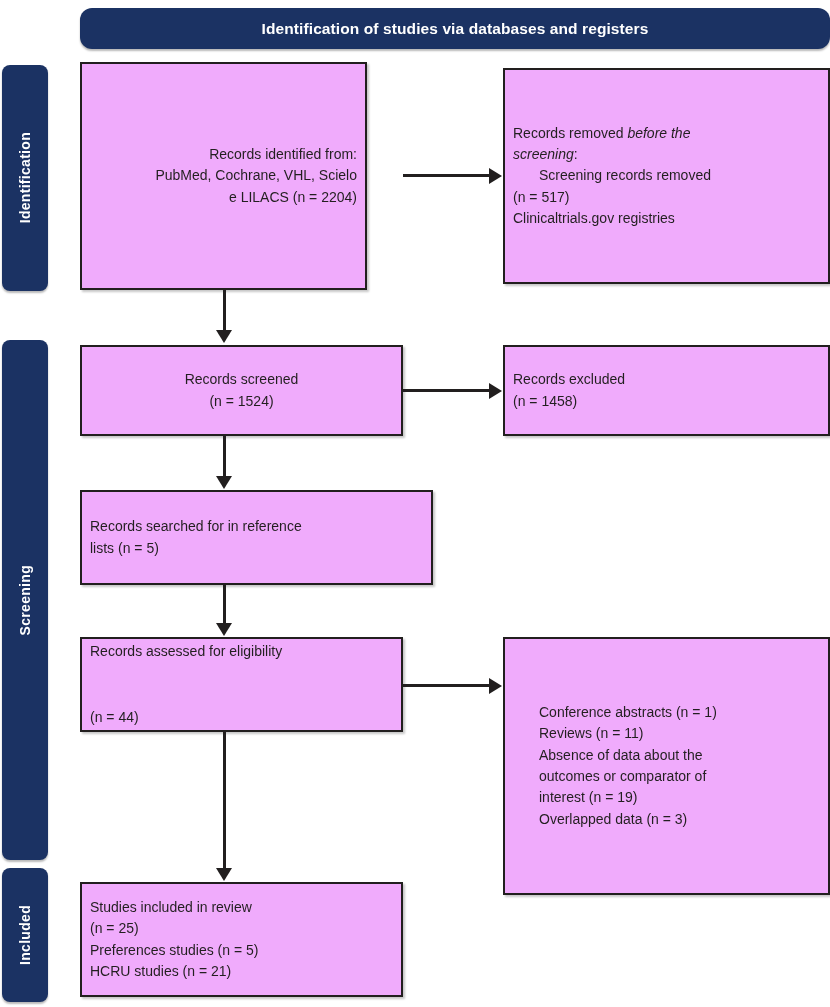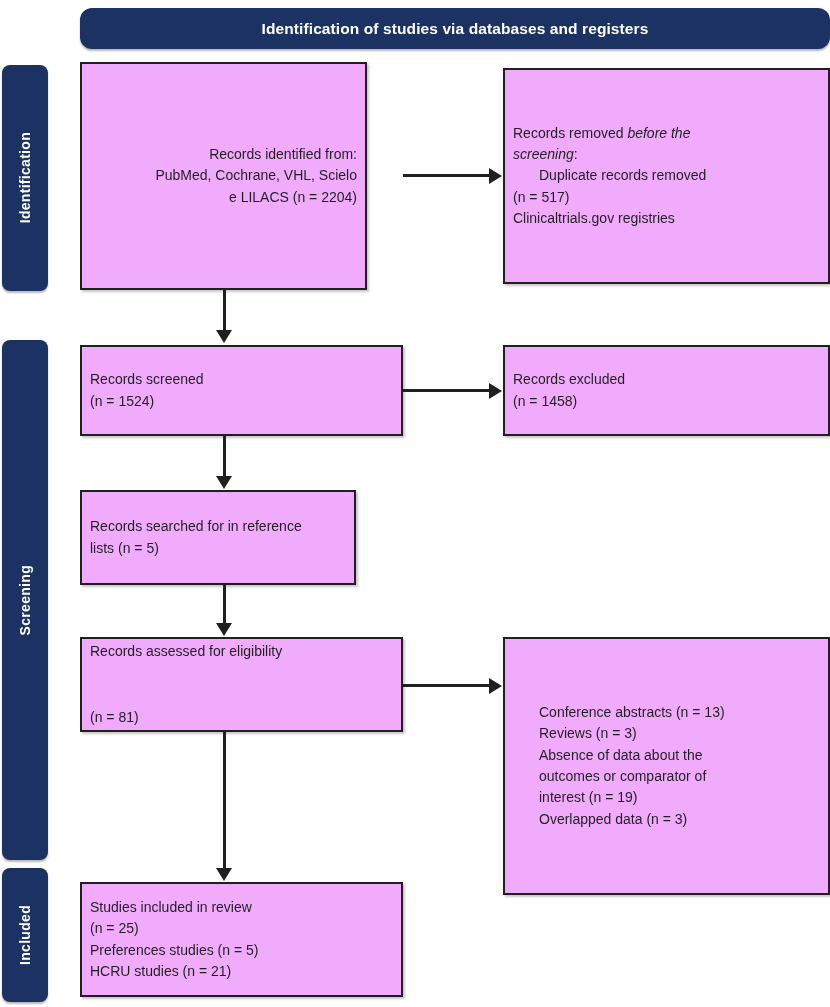--- a/index.html
+++ b/index.html
@@ -28,23 +28,23 @@
   .box{position:absolute;background:#f0abfc;border:2px solid #221f1f;
        box-sizing:border-box;box-shadow:2px 2px 2px rgba(0,0,0,.22);
        font-size:14px;line-height:1.52;padding:0 8px;
        display:flex;flex-direction:column;justify-content:center;}
   .box .ln{white-space:pre-wrap;}
   .ln.ind{padding-left:26px;}
   .ital{font-style:italic;}
 
   #box-identified {left:80px; top:62px;  width:287px;height:228px;align-items:flex-end;}
   #box-removed    {left:503px;top:68px;  width:327px;height:216px;}
-  #box-screened   {left:80px; top:345px; width:323px;height:91px;}
+  #box-screened   {left:80px; top:345px; width:323px;height:91px;text-align:center;}
   #box-excluded-1 {left:503px;top:345px; width:327px;height:91px;}
-  #box-reference  {left:80px; top:490px; width:276px;height:95px;}
+  #box-reference  {left:80px; top:490px; width:353px;height:95px;}
   #box-eligibility{left:80px; top:637px; width:323px;height:95px;gap:44px;}
   #box-excluded-2 {left:503px;top:637px; width:327px;height:258px;}
   #box-included   {left:80px; top:882px; width:323px;height:115px;}
 
   
   .vline{position:absolute;left:223px;width:2.5px;background:#221f1f;}
   .vhead{position:absolute;left:216px;width:0;height:0;
          border-left:8px solid transparent;border-right:8px solid transparent;
          border-top:13px solid #221f1f;}
   .hline{position:absolute;height:2.5px;background:#221f1f;}
@@ -80,21 +80,21 @@
 
 <div class="box" id="box-identified">
   <div class="ln">Records identified from:</div>
   <div class="ln ind">PubMed, Cochrane, VHL, Scielo</div>
   <div class="ln ind">e LILACS (n = 2204)</div>
 </div>
 
 <div class="box" id="box-removed">
   <div class="ln"><span>Records removed </span><span class="ital">before the</span></div>
   <div class="ln"><span class="ital">screening</span><span>:</span></div>
-  <div class="ln ind">Duplicate records removed</div>
+  <div class="ln ind">Screening records removed</div>
   <div class="ln">(n = 517)</div>
   <div class="ln">Clinicaltrials.gov registries</div>
 </div>
 
 <div class="box" id="box-screened">
   <div class="ln">Records screened</div>
   <div class="ln">(n = 1524)</div>
 </div>
 
 <div class="box" id="box-excluded-1">
@@ -102,26 +102,26 @@
   <div class="ln">(n = 1458)</div>
 </div>
 
 <div class="box" id="box-reference">
   <div class="ln">Records searched for in reference</div>
   <div class="ln">lists (n = 5)</div>
 </div>
 
 <div class="box" id="box-eligibility">
   <div class="ln">Records assessed for eligibility</div>
-  <div class="ln">(n = 81)</div>
+  <div class="ln">(n = 44)</div>
 </div>
 
 <div class="box" id="box-excluded-2">
-  <div class="ln ind">Conference abstracts (n = 13)</div>
-  <div class="ln ind">Reviews (n = 3)</div>
+  <div class="ln ind">Conference abstracts (n = 1)</div>
+  <div class="ln ind">Reviews (n = 11)</div>
   <div class="ln ind">Absence of data about the</div>
   <div class="ln ind">outcomes or comparator of</div>
   <div class="ln ind">interest (n = 19)</div>
   <div class="ln ind">Overlapped data (n = 3)</div>
 </div>
 
 <div class="box" id="box-included">
   <div class="ln">Studies included in review</div>
   <div class="ln">(n = 25)</div>
   <div class="ln">Preferences studies (n = 5)</div>

